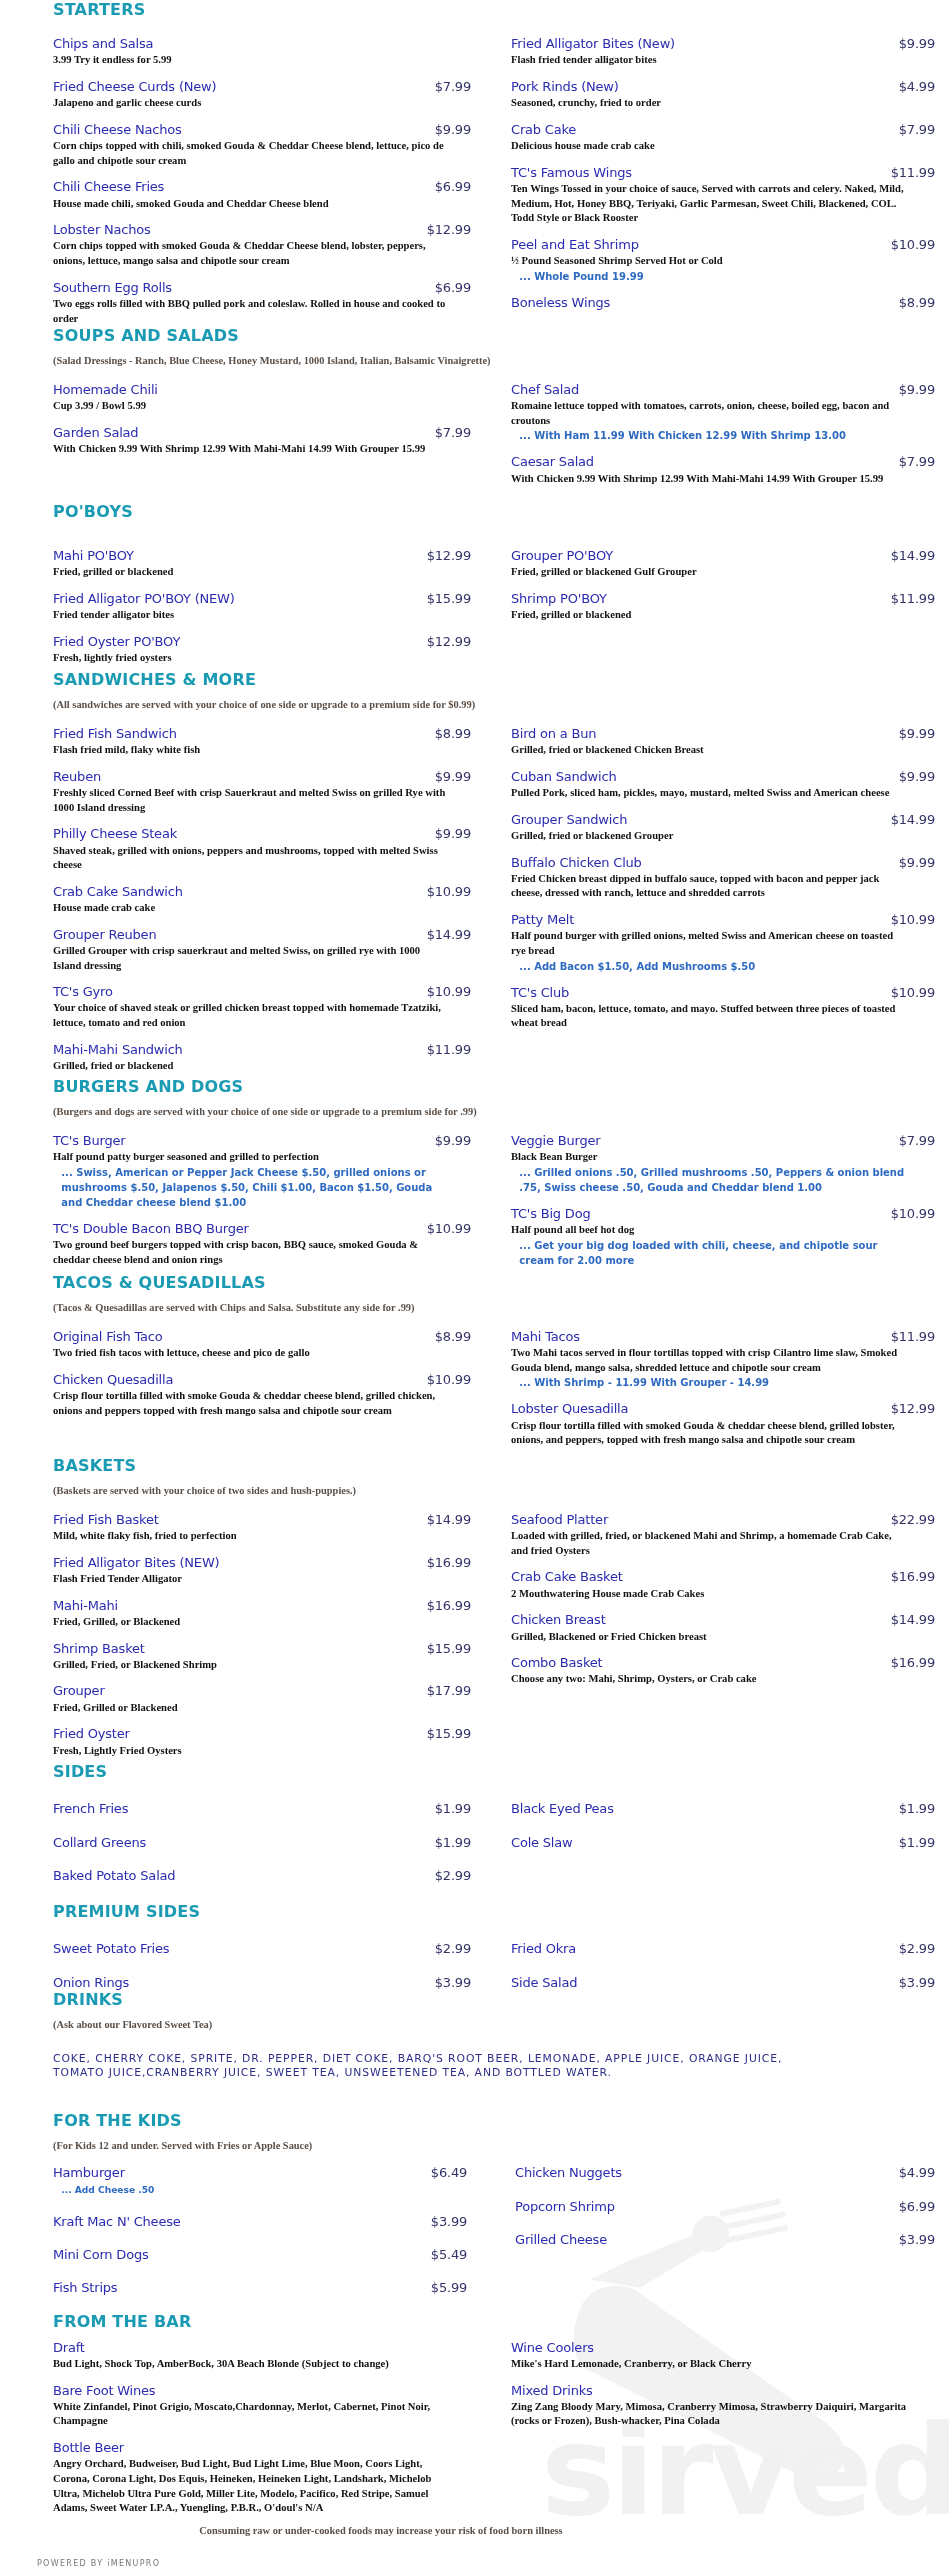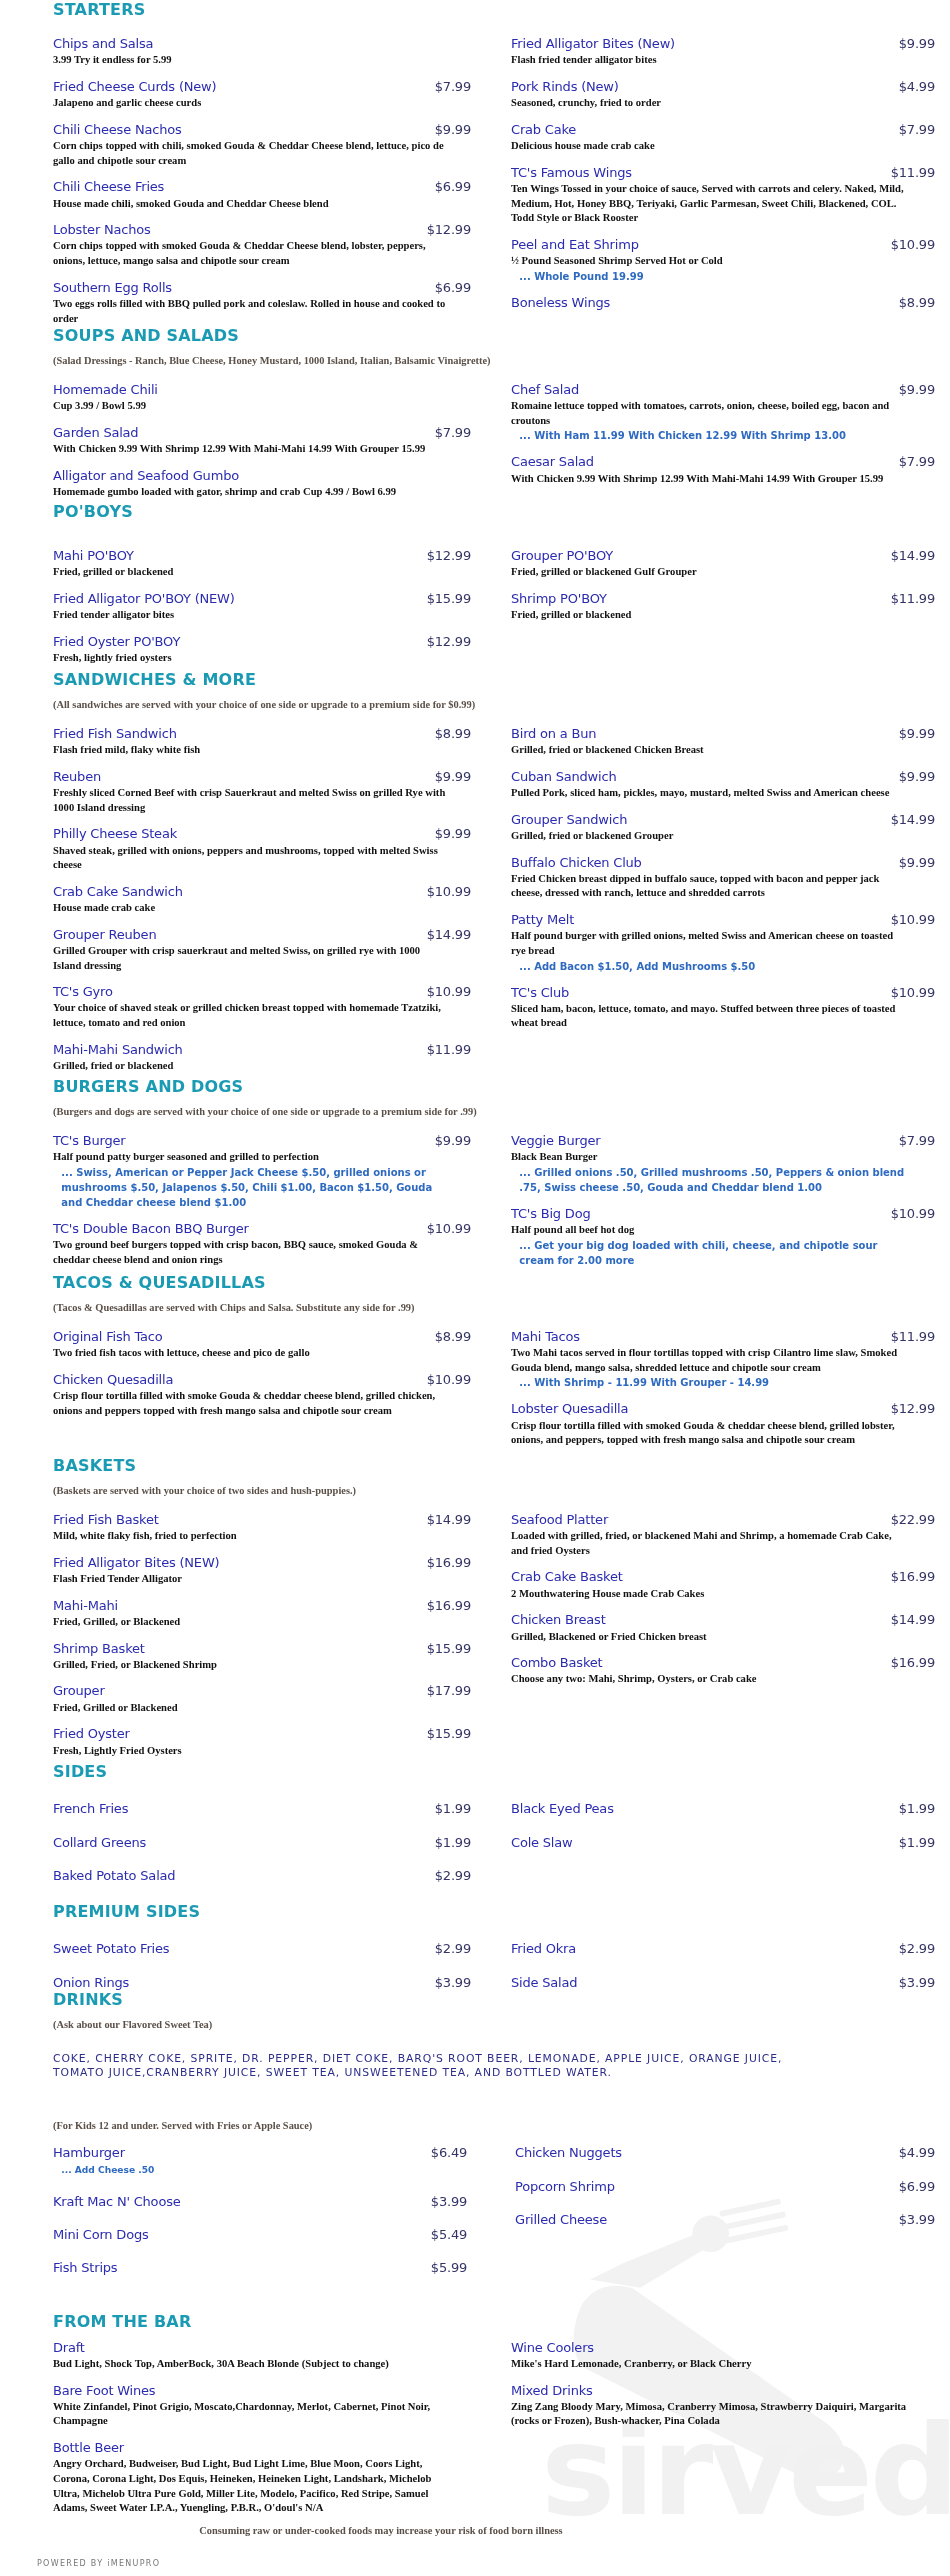--- a/index.html
+++ b/index.html
@@ -148,27 +148,20 @@
             </div>
           <div class="item-desc">Cup 3.99 / Bowl 5.99</div>
         </div>
         <div class="item">
           <div class="item-head">
               <span class="item-name">Garden Salad</span>
               <span class="item-price">$7.99</span>
             </div>
           <div class="item-desc">With Chicken 9.99 With Shrimp 12.99 With Mahi-Mahi 14.99 With Grouper 15.99</div>
         </div>
-        <div class="item">
-          <div class="item-head">
-              <span class="item-name">Alligator and Seafood Gumbo</span>
-              <span class="item-price"></span>
-            </div>
-          <div class="item-desc">Homemade gumbo loaded with gator, shrimp and crab Cup 4.99 / Bowl 6.99</div>
-        </div>
       </div>
       <div class="col right">
         <div class="item">
           <div class="item-head">
               <span class="item-name">Chef Salad</span>
               <span class="item-price">$9.99</span>
             </div>
           <div class="item-desc">Romaine lettuce topped with tomatoes, carrots, onion, cheese, boiled egg, bacon and croutons</div>
           <div class="item-addon">... With Ham 11.99 With Chicken 12.99 With Shrimp 13.00</div>
         </div>
@@ -568,33 +561,34 @@
     </div>
   </div>
 
   <div class="section" style="top:1990px;">
     <div class="sec-title">DRINKS</div>
     <div class="sec-note">(Ask about our Flavored Sweet Tea)</div>
     <div class="drinks-list" style="width:782px;">COKE, CHERRY COKE, SPRITE, DR. PEPPER, DIET COKE, BARQ'S ROOT BEER, LEMONADE, APPLE JUICE, ORANGE JUICE, TOMATO JUICE,CRANBERRY JUICE, SWEET TEA, UNSWEETENED TEA, AND BOTTLED WATER.</div>
   </div>
 
   <div class="section simple" style="top:2111px;">
+    <div class="sec-title">FOR THE KIDS</div>
     <div class="sec-note">(For Kids 12 and under. Served with Fries or Apple Sauce)</div>
     <div class="cols" style="margin-top:-3.3px;gap:48px;">
       <div class="col">
         <div class="item">
           <div class="item-head">
               <span class="item-name">Hamburger</span>
               <span class="item-price">$6.49</span>
             </div>
           <div class="item-addon" style="font-size:9.1px;">... Add Cheese .50</div>
         </div>
         <div class="item">
             <div class="item-head">
-              <span class="item-name">Kraft Mac N' Choose</span>
+              <span class="item-name">Kraft Mac N' Cheese</span>
               <span class="item-price">$3.99</span>
             </div>
           </div>
         <div class="item">
             <div class="item-head">
               <span class="item-name">Mini Corn Dogs</span>
               <span class="item-price">$5.49</span>
             </div>
           </div>
         <div class="item">

